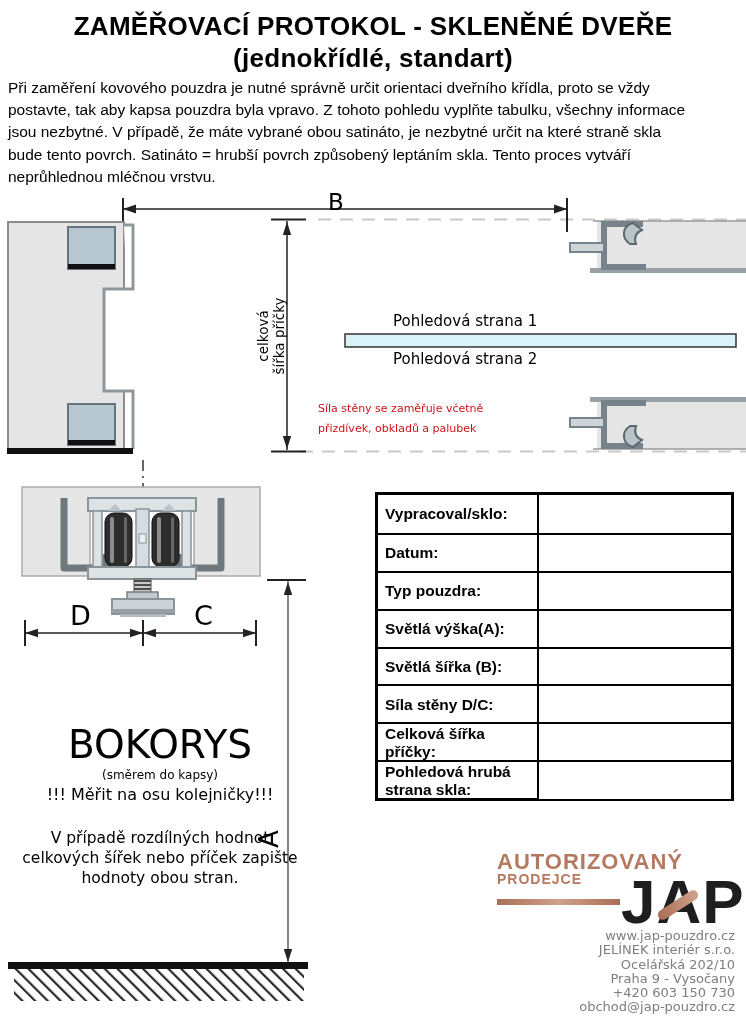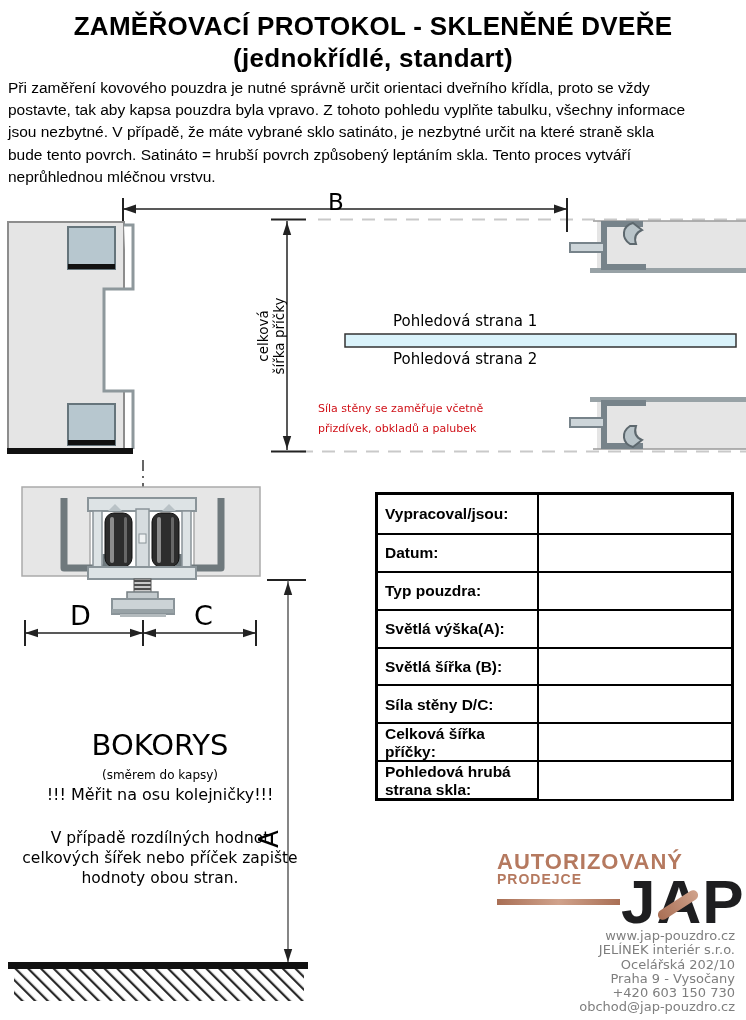--- a/index.html
+++ b/index.html
@@ -24,21 +24,21 @@
       font-size:13.5px; line-height:16px; text-align:center;
       font-family:"DejaVu Sans", sans-serif; transform:rotate(-90deg); }
   .glass-label { font-size:15px; font-family:"DejaVu Sans", sans-serif; }
   .red-note { left:318px; top:399px; font-size:11px; line-height:19.5px;
       color:#d01118; font-family:"DejaVu Sans", sans-serif; }
   .dc { font-size:27px; font-family:"DejaVu Sans", sans-serif; }
   .a-label { left:253px; top:824px; width:32px; height:30px; font-size:26px;
       text-align:center; font-family:"DejaVu Sans", sans-serif; transform:rotate(-90deg); }
   .bokorys { position:absolute; left:15px; top:727px; width:290px; text-align:center;
       font-family:"DejaVu Sans", sans-serif; }
-  .bokorys-title { font-size:29px; line-height:36px; }
+  .bokorys-title { font-size:39px; line-height:36px; }
   .bokorys-sub { font-size:12px; line-height:19px; margin-top:3px; }
   .bokorys-warn { font-size:16px; line-height:19px; }
   .bokorys-note { font-size:15.5px; line-height:20px; margin-top:24px; }
   
   .form-table { position:absolute; left:375px; top:492px; width:359px; height:309px;
       border:3px solid #000; display:grid; grid-template-rows:repeat(8,1fr);
       box-sizing:border-box; background:#fff; }
   .form-row { display:grid; grid-template-columns:161px 1fr; border-top:2px solid #000; min-height:0; }
   .form-row:first-child { border-top:none; }
   .form-label { border-right:2px solid #000; display:flex; align-items:center;
@@ -65,21 +65,21 @@
 <div class="page">
 
   <div class="title">
     <div>ZAMĚŘOVACÍ PROTOKOL - SKLENĚNÉ DVEŘE</div>
     <div>(jednokřídlé, standart)</div>
   </div>
 
   <div class="intro">
     <div>Při zaměření kovového pouzdra je nutné správně určit orientaci dveřního křídla, proto se vždy</div>
     <div>postavte, tak aby kapsa pouzdra byla vpravo. Z tohoto pohledu vyplňte tabulku, všechny informace</div>
-    <div>jsou nezbytné. V případě, že máte vybrané sklo satináto, je nezbytné určit na které straně skla</div>
+    <div>jsou nezbytné. V případě, že máte vybrané obou satináto, je nezbytné určit na které straně skla</div>
     <div>bude tento povrch. Satináto = hrubší povrch způsobený leptáním skla. Tento proces vytváří</div>
     <div>neprůhlednou mléčnou vrstvu.</div>
   </div>
 
   <svg class="svg-top" width="746" height="278" viewBox="0 188 746 278">
 
     <line x1="318" y1="219.5" x2="746" y2="219.5" stroke="#c9c9c9" stroke-width="2" stroke-dasharray="13 9"></line>
     <line x1="300" y1="451.5" x2="746" y2="451.5" stroke="#c9c9c9" stroke-width="2" stroke-dasharray="13 9"></line>
 
     <rect x="8" y="222" width="116" height="228" fill="#e5e5e5" stroke="#8d8d8d" stroke-width="2"></rect>
@@ -202,21 +202,21 @@
     <div class="bokorys-warn">!!! Měřit na osu kolejničky!!!</div>
     <div class="bokorys-note">
       <div>V případě rozdílných hodnot</div>
       <div>celkových šířek nebo příček zapište</div>
       <div>hodnoty obou stran.</div>
     </div>
   </div>
 
   <div class="form-table">
     <div class="form-row">
-      <div class="form-label">Vypracoval/jsou:</div>
+      <div class="form-label">Vypracoval/sklo:</div>
       <div class="form-value"></div>
     </div>
     <div class="form-row">
       <div class="form-label">Datum:</div>
       <div class="form-value"></div>
     </div>
     <div class="form-row">
       <div class="form-label">Typ pouzdra:</div>
       <div class="form-value"></div>
     </div>

